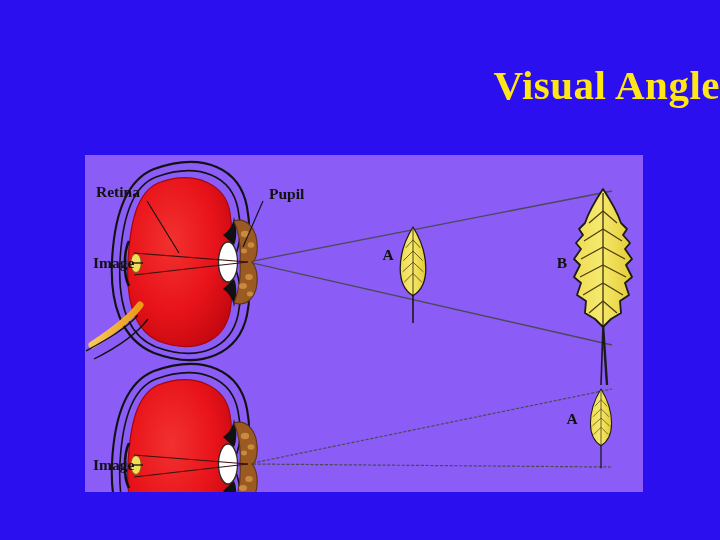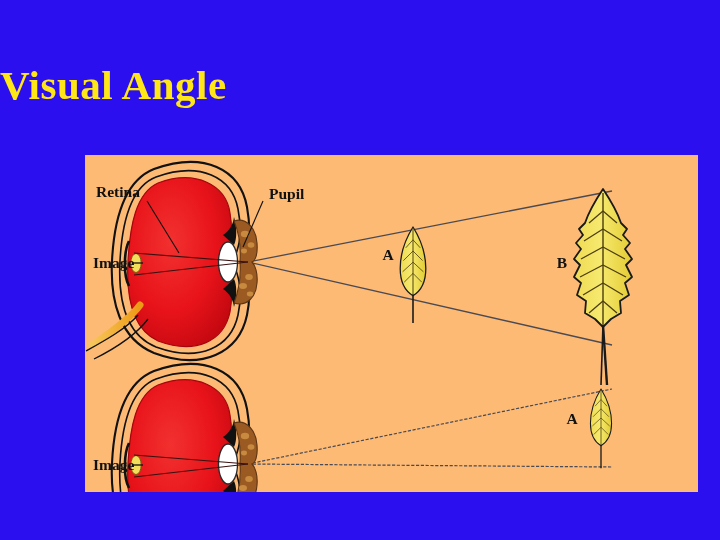--- a/index.html
+++ b/index.html
@@ -19,36 +19,36 @@
     left: 0; top: 0;
     width: 720px;
     height: 540px;
     background: #2B0FEF;
   }
   #slide-title {
     position: absolute;
     left: 0;
     top: 62px;
     width: 720px;
-    text-align: left;
+    text-align: right;
     color: #FFE617;
     font-family: "Liberation Serif", serif;
     font-weight: bold;
     font-size: 41px;
     letter-spacing: 0.5px;
     line-height: 46px;
     white-space: nowrap;
   }
   #figure-panel {
     position: absolute;
     left: 85px;
     top: 155px;
-    width: 613px;
+    width: 558px;
     height: 337px;
-    background: #fdba74;
+    background: #8b5cf6;
   }
   #figure-svg {
     display: block;
     width: 558px;
     height: 337px;
   }
   .fig-label {
     font-family: "Liberation Serif", serif;
     font-weight: bold;
     fill: #111111;

